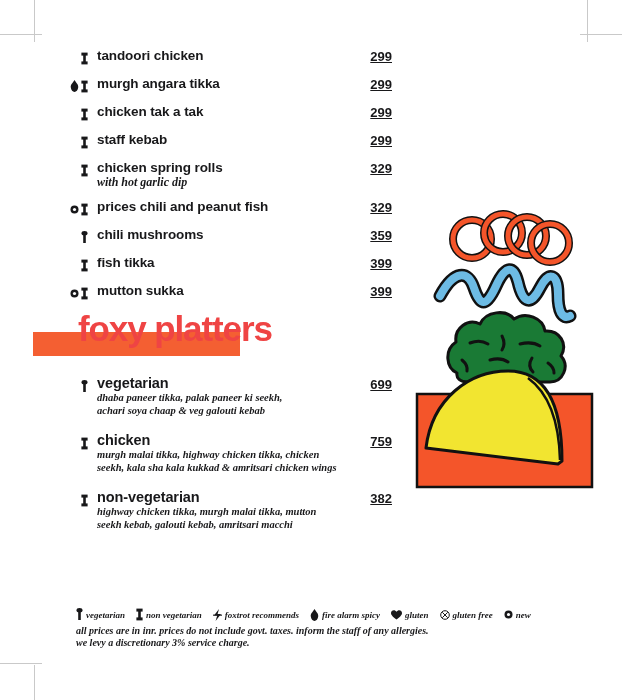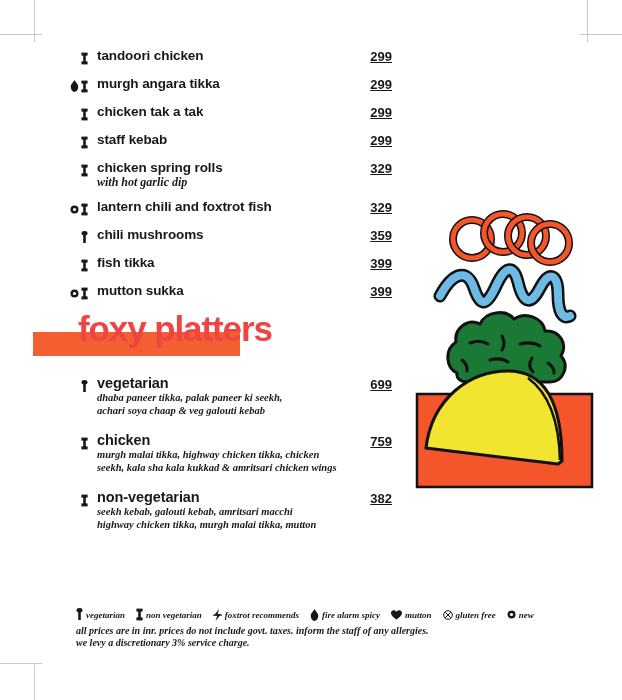--- a/index.html
+++ b/index.html
@@ -248,21 +248,21 @@
           </span>
           <span class="ic">
             <svg width="7" height="13" viewBox="0 0 7 13">
               <rect x="2.2" y="1" width="2.6" height="11" fill="#18181a"></rect>
               <rect x="0.4" y="0.6" width="6.2" height="3" fill="#18181a"></rect>
               <rect x="0.4" y="9.4" width="6.2" height="3" fill="#18181a"></rect>
             </svg>
           </span>
         </div>
         <div class="body">
-          <div class="name">lantern chili and foxtrot fish</div>
+          <div class="name">prices chili and peanut fish</div>
         </div>
         <div class="price">329</div>
       </div>
       <div class="menu-row">
         <div class="icons">
           <span class="ic">
             <svg width="7" height="13" viewBox="0 0 7 13">
               <rect x="2.2" y="1" width="2.6" height="11" fill="#18181a"></rect>
               <ellipse cx="3.5" cy="2.2" rx="3" ry="2.2" fill="#18181a"></ellipse>
             </svg>
@@ -360,22 +360,22 @@
             <svg width="7" height="13" viewBox="0 0 7 13">
               <rect x="2.2" y="1" width="2.6" height="11" fill="#18181a"></rect>
               <rect x="0.4" y="0.6" width="6.2" height="3" fill="#18181a"></rect>
               <rect x="0.4" y="9.4" width="6.2" height="3" fill="#18181a"></rect>
             </svg>
           </span>
         </div>
         <div class="body">
           <div class="name">non-vegetarian</div>
           <div class="desc">
+            <div>highway chicken tikka, murgh malai tikka, mutton</div>
             <div>seekh kebab, galouti kebab, amritsari macchi</div>
-            <div>highway chicken tikka, murgh malai tikka, mutton</div>
           </div>
         </div>
         <div class="price">382</div>
       </div>
     </div>
 
   <div class="illus">
     <svg width="200" height="290" viewBox="0 0 200 290" xmlns="http://www.w3.org/2000/svg">
       <g>
         <circle cx="62" cy="31" r="19" fill="none" stroke="#111" stroke-width="8"></circle>
@@ -446,21 +446,21 @@
             </svg>
           </span>
           <span class="ltext">fire alarm spicy</span>
         </span>
         <span class="litem">
           <span class="ic">
             <svg width="11" height="10" viewBox="0 0 11 10">
               <path d="M5.5 9.6 C1.4 6.6 0 5 0 3.1 C0 1.4 1.2 0.2 2.8 0.2 C3.9 0.2 4.9 0.8 5.5 1.8 C6.1 0.8 7.1 0.2 8.2 0.2 C9.8 0.2 11 1.4 11 3.1 C11 5 9.6 6.6 5.5 9.6 Z" fill="#18181a"></path>
             </svg>
           </span>
-          <span class="ltext">mutton</span>
+          <span class="ltext">gluten</span>
         </span>
         <span class="litem">
           <span class="ic">
             <svg width="10" height="10" viewBox="0 0 10 10">
               <circle cx="5" cy="5" r="4.3" fill="none" stroke="#18181a" stroke-width="1"></circle>
               <path d="M2.3 2.3 L7.7 7.7 M7.7 2.3 L2.3 7.7" stroke="#18181a" stroke-width="1"></path>
             </svg>
           </span>
           <span class="ltext">gluten free</span>
         </span>

